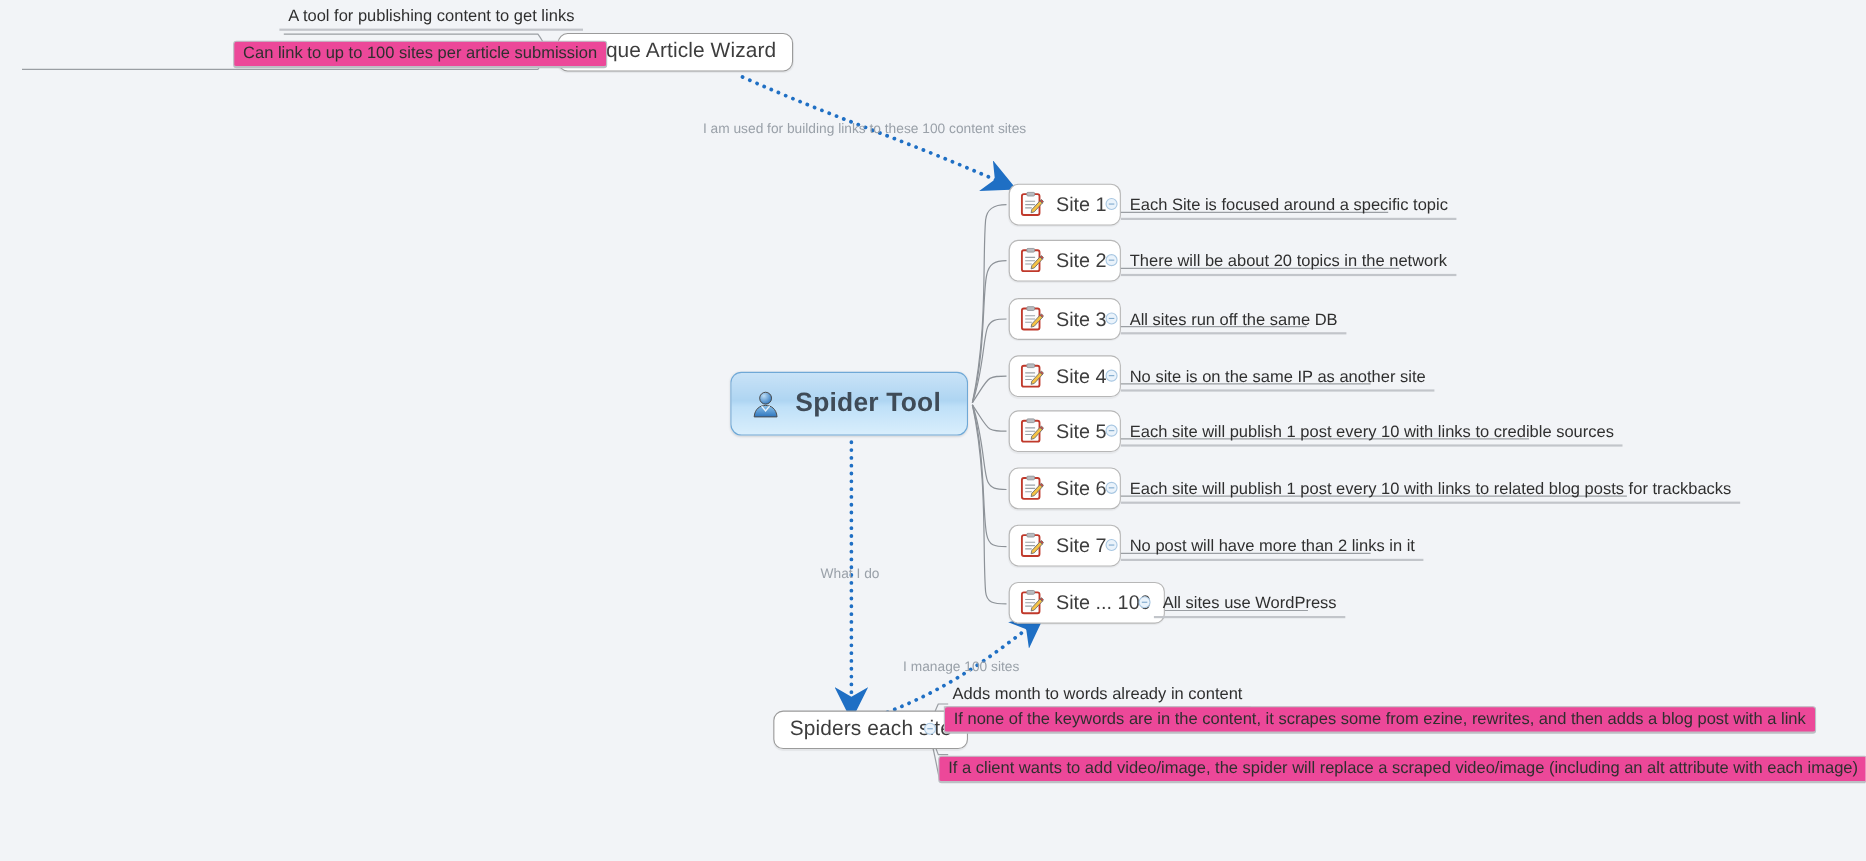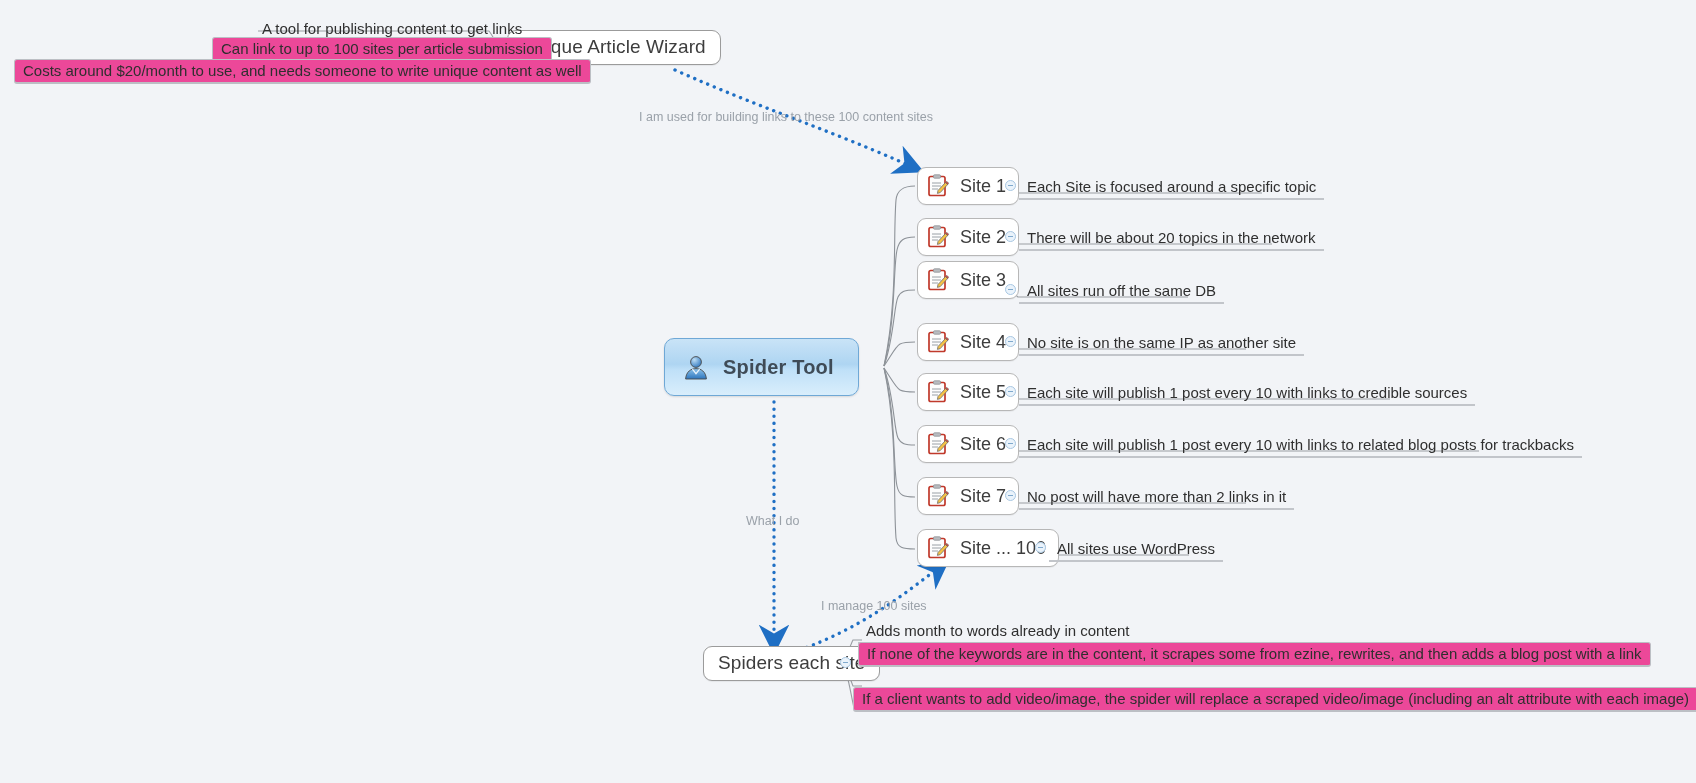--- a/index.html
+++ b/index.html
@@ -73,21 +73,21 @@
   .root-node {
     background: linear-gradient(to bottom, #c9e3f7 0%, #aed5f2 45%, #bfe0f8 55%, #d9eefc 100%);
     border: 1px solid #6fa8d6;
     border-radius: 10px;
     padding: 0 24px 0 18px;
     height: 58px;
     gap: 14px;
     box-shadow: 0 1px 2px rgba(0,0,0,0.12);
   }
   .root-node .label {
-    font-size: 20px;
+    font-size: 24px;
     font-weight: bold;
     color: #3f4b57;
     letter-spacing: .2px;
     text-align: right;
   }
 
   
   .note {
     position: absolute;
     font-size: 15px;
@@ -193,23 +193,22 @@
       <path d="M 842 663 C 846 665 849 676 853 686 L 862 686"></path>
       <path d="M 842 663 C 847 668 850 690 854 708 L 862 708"></path>
     </g>
   </svg>
 
   <div class="node box-node" style="left:507px; top:30px;">
     <span class="label">Unique Article Wizard</span>
   </div>
   <div class="handle" style="left:496px; top:41px;"></div>
 
-  <div class="note plain" style="left:254px; top:18px;text-align:right;">A tool for publishing content to get links</div>
+  <div class="note plain" style="left:254px; top:4px;text-align:right;">A tool for publishing content to get links</div>
   <div class="note boxed" style="left:212px; top:37px;">Can link to up to 100 sites per article submission</div>
-  <div class="note boxed" style="left:14px; top:59px;">Costs around $20/month to use, and needs someone to write unique content as well</div>
 
   <div class="rel-label" style="left:639px; top:110px;">I am used for building links to these 100  content sites</div>
 
   <div class="node root-node" style="left:664px; top:338px;">
     <span>
       <svg class="person-icon" viewBox="0 0 26 26">
         <defs>
           <radialGradient id="headG" cx="35%" cy="30%" r="80%">
             <stop offset="0%" stop-color="#bcddf5"></stop>
             <stop offset="100%" stop-color="#2b74bd"></stop>
@@ -262,21 +261,21 @@
             </g>
             <path d="M11 16.5 L18.5 8.5 L20.6 10.6 L13.2 18.6 L10.4 19.4 Z" fill="#f5c244" stroke="#6b6b6b" stroke-width="0.8"></path>
             <path d="M18.5 8.5 L20.6 10.6 L21.6 9.2 L19.9 7.4 Z" fill="#d8463a" stroke="#6b6b6b" stroke-width="0.8"></path>
           </svg>
         </span>
       <span class="label">Site 2</span>
     </div>
     <div class="handle" style="left:1005px; top:231px;"></div>
     <div class="note plain" style="left:1019px; top:227px;">There will be about 20 topics in the network</div>
 
-    <div class="node site-node" style="left:917px; top:261px;">
+    <div class="node site-node" style="left:917px; top:271px;">
       <span>
           <svg class="clip-icon" viewBox="0 0 22 24">
             <rect x="2" y="2.5" width="16" height="19" rx="1.8" fill="#fdfdfd" stroke="#c0392b" stroke-width="1.7"></rect>
             <rect x="6.5" y="0.8" width="7" height="3.4" rx="1" fill="#b9bcc0" stroke="#8e9296" stroke-width="0.8"></rect>
             <g stroke="#9aa0a6" stroke-width="1">
               <line x1="5" y1="9" x2="14" y2="9"></line>
               <line x1="5" y1="12" x2="14" y2="12"></line>
               <line x1="5" y1="15" x2="11" y2="15"></line>
             </g>
             <path d="M11 16.5 L18.5 8.5 L20.6 10.6 L13.2 18.6 L10.4 19.4 Z" fill="#f5c244" stroke="#6b6b6b" stroke-width="0.8"></path>

